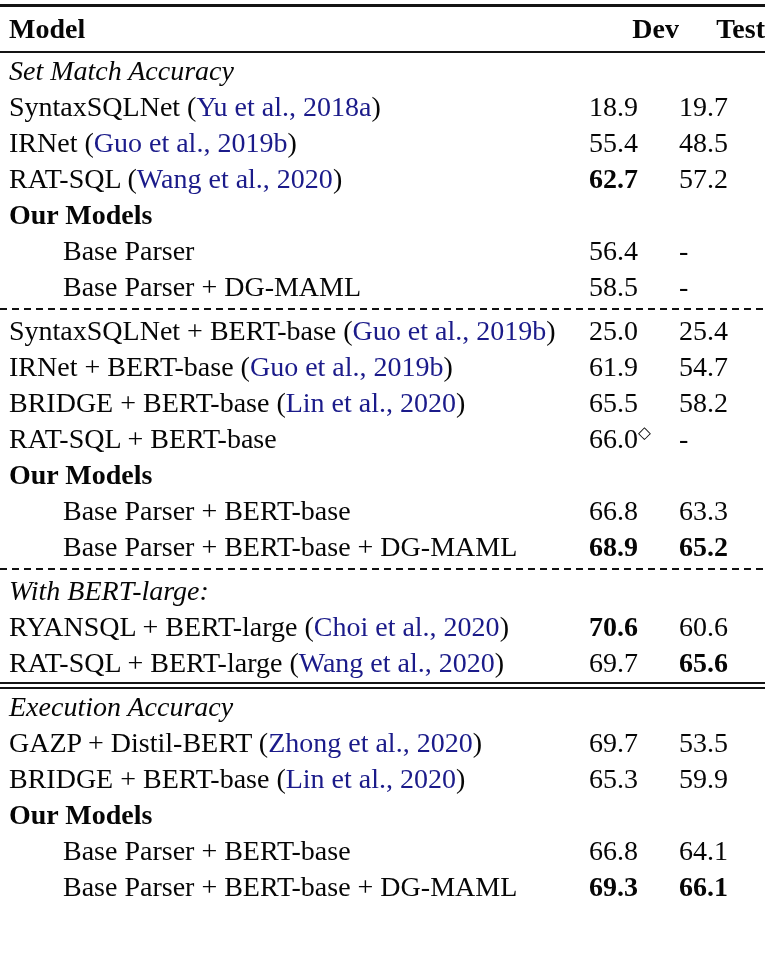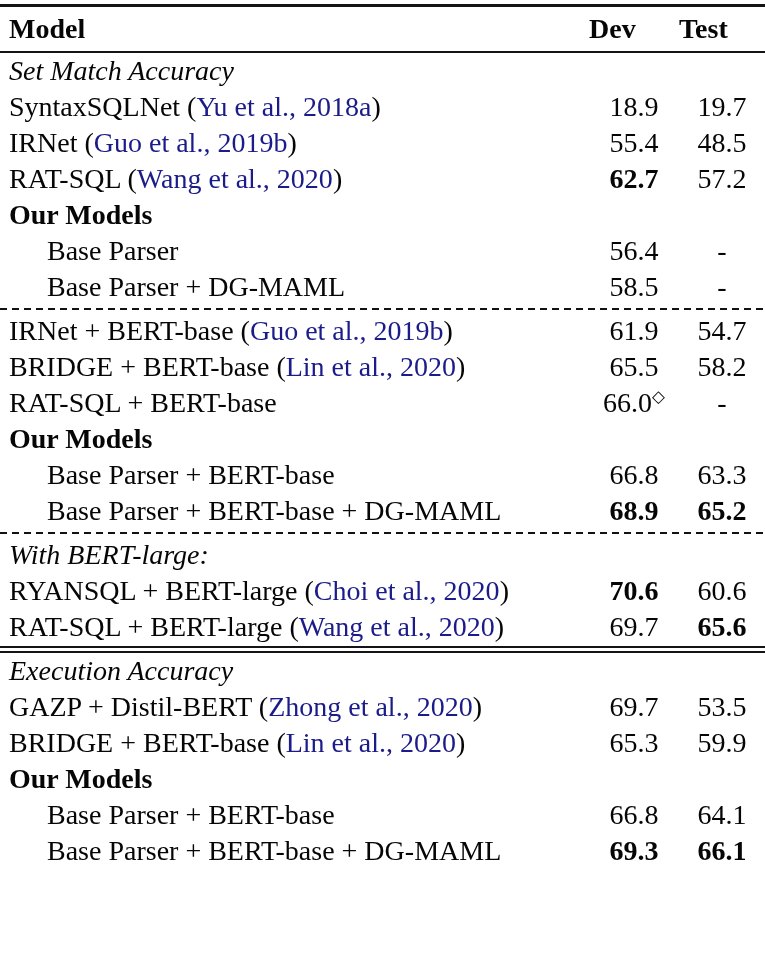--- a/index.html
+++ b/index.html
@@ -24,34 +24,34 @@
   col.c-dev   { width: 90px; }
   col.c-test  { width: 86px; }
   thead th {
     border-bottom: 2px solid #141414;
     height: 44px;
     font-weight: 700;
     vertical-align: middle;
     padding: 0;
   }
   th.model-h { text-align: left; padding-left: 9px; }
-  th.num-h   { text-align: left; }
+  th.num-h   { text-align: right; }
   tbody td {
     height: 36px;
     line-height: 36px;
     padding: 0;
     vertical-align: middle;
     white-space: nowrap;
     overflow: visible;
   }
   td.model-cell { padding-left: 9px; }
-  td.model-cell.indent { padding-left: 47px; }
+  td.model-cell.indent { padding-left: 63px; }
   .italic { font-style: italic; }
   .bold   { font-weight: 700; }
-  td.num  { text-align: center; }
+  td.num  { }
   .citation { color: var(--citation, #1b1b8a); }
   sup.fnmark {
     font-size: 0.60em;
     line-height: 0;
     vertical-align: super;
   }
   td.divider-cell { height: 8px; line-height: 0; padding: 0; }
   .line-dashed {
     height: 2px;
     margin: 3px 0;
@@ -117,20 +117,25 @@
           <td class="model-cell indent"><span>Base Parser + DG-MAML</span></td>
           <td class="num">58.5</td>
           <td class="num">-</td>
         </tr>
         <tr>
           <td colspan="3" class="divider-cell">
             <div class="line-dashed"></div>
           </td>
         </tr>
         <tr>
+          <td class="model-cell"><span>SyntaxSQLNet + BERT-base (</span><span class="citation">Guo et al., 2019b</span><span>)</span></td>
+          <td class="num">25.0</td>
+          <td class="num">25.4</td>
+        </tr>
+        <tr>
           <td class="model-cell"><span>IRNet + BERT-base (</span><span class="citation">Guo et al., 2019b</span><span>)</span></td>
           <td class="num">61.9</td>
           <td class="num">54.7</td>
         </tr>
         <tr>
           <td class="model-cell"><span>BRIDGE + BERT-base (</span><span class="citation">Lin et al., 2020</span><span>)</span></td>
           <td class="num">65.5</td>
           <td class="num">58.2</td>
         </tr>
         <tr>

